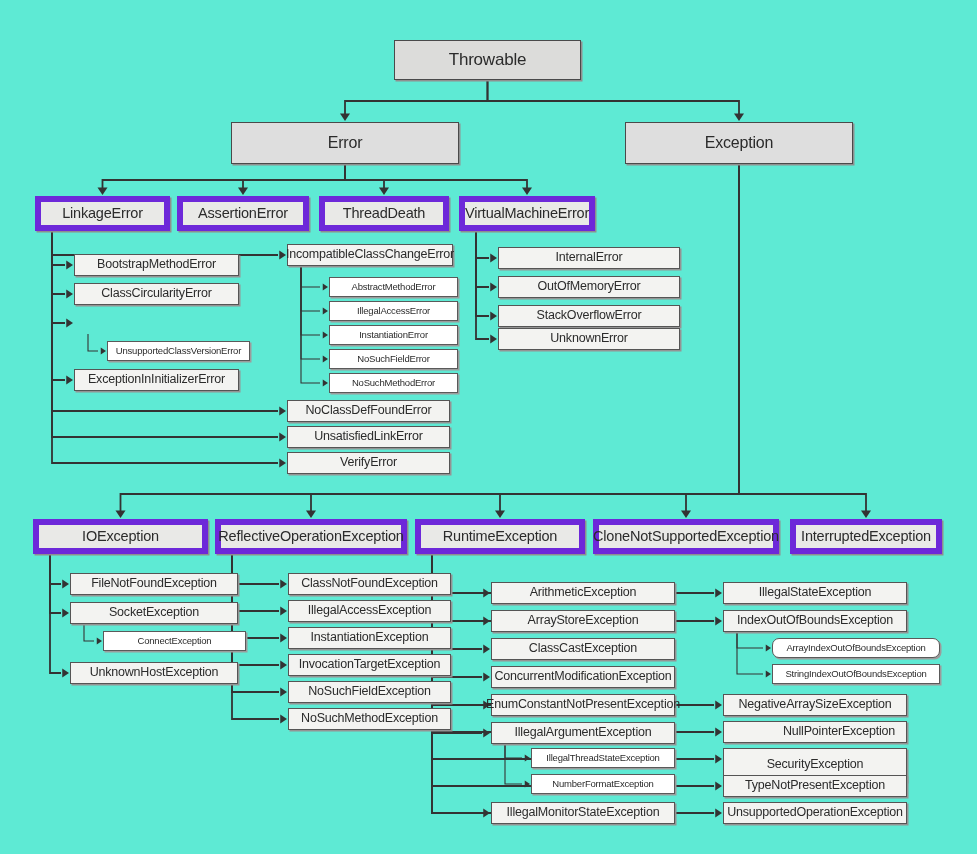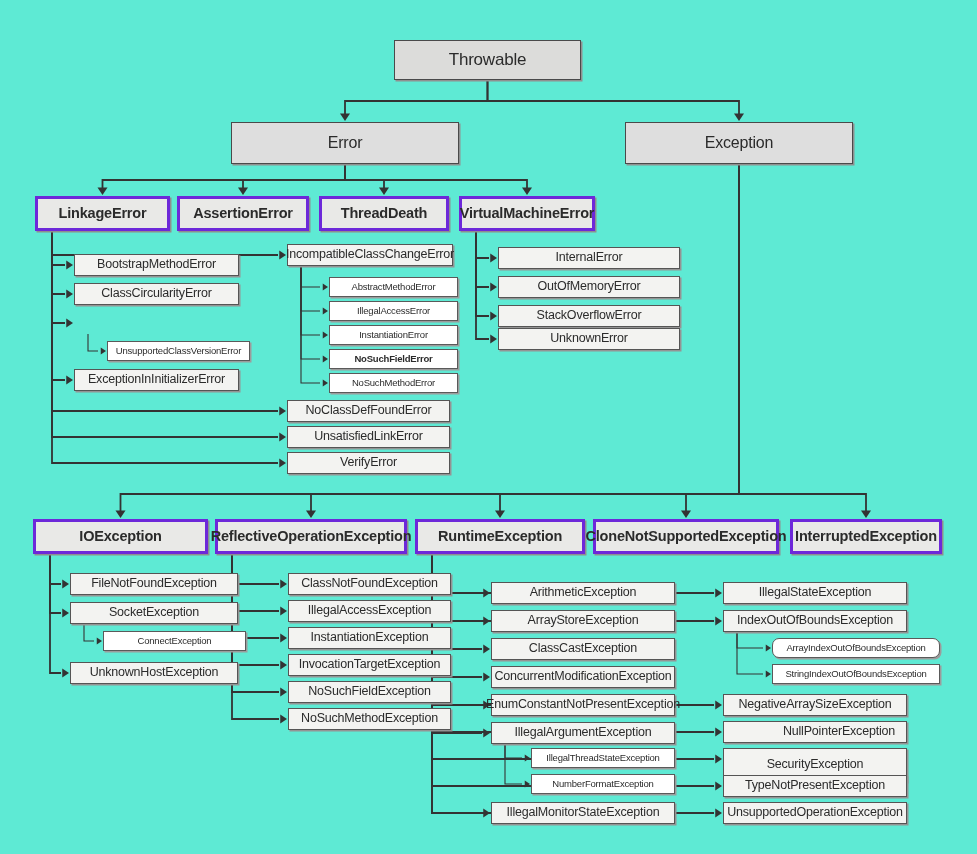--- a/index.html
+++ b/index.html
@@ -48,24 +48,23 @@
   
   .t2 {
     background: #dedede;
     border: 1px solid #4a4a4a;
     font-size: 16px;
     box-shadow: 1.5px 1.5px 0 0 #909090;
   }
   
   .t3 {
     background: #e9e9e7;
-    border: 3px solid #6d28d9;
+    border: 6px solid #6d28d9;
     font-size: 14.5px;
     box-shadow: 1.5px 1.5px 0 0 #8e8e8e;
-    font-weight: bold;
   }
   
   .t4 {
     background: #f3f3f1;
     border: 1px solid #555555;
     font-size: 12.5px;
     box-shadow: 1.5px 1.5px 0 0 #949494;
   }
   
   .t5 {
@@ -233,21 +232,21 @@
     </div>
     <div class="node t5" style="left: 329px; top: 277px; width: 129px; height: 20px;">
       <span>AbstractMethodError</span>
     </div>
     <div class="node t5" style="left: 329px; top: 301px; width: 129px; height: 20px;">
       <span>IllegalAccessError</span>
     </div>
     <div class="node t5" style="left: 329px; top: 325px; width: 129px; height: 20px;">
       <span>InstantiationError</span>
     </div>
-    <div class="node t5" style="left: 329px; top: 349px; width: 129px; height: 20px; font-weight: bold;">
+    <div class="node t5" style="left: 329px; top: 349px; width: 129px; height: 20px;">
       <span>NoSuchFieldError</span>
     </div>
     <div class="node t5" style="left: 329px; top: 373px; width: 129px; height: 20px;">
       <span>NoSuchMethodError</span>
     </div>
     <div class="node t4" style="left: 287px; top: 400px; width: 163px; height: 22px;">
       <span>NoClassDefFoundError</span>
     </div>
     <div class="node t4" style="left: 287px; top: 426px; width: 163px; height: 22px;">
       <span>UnsatisfiedLinkError</span>

